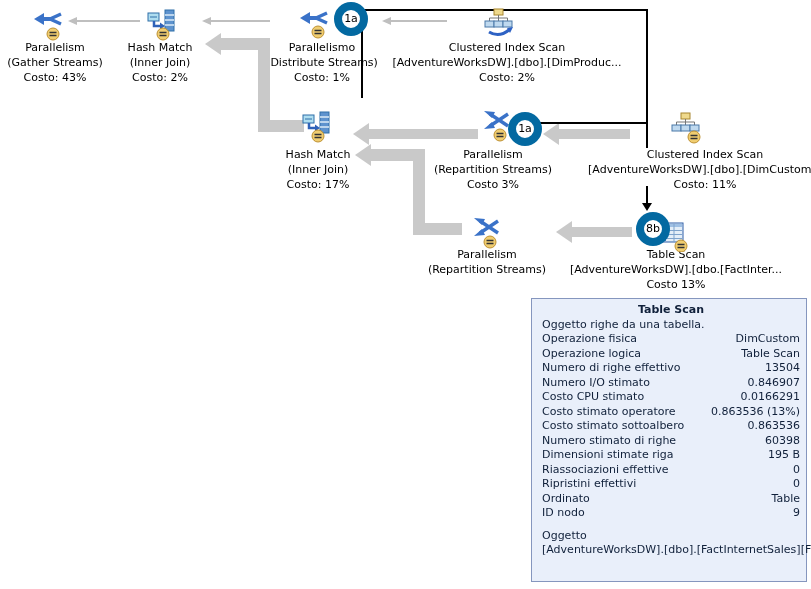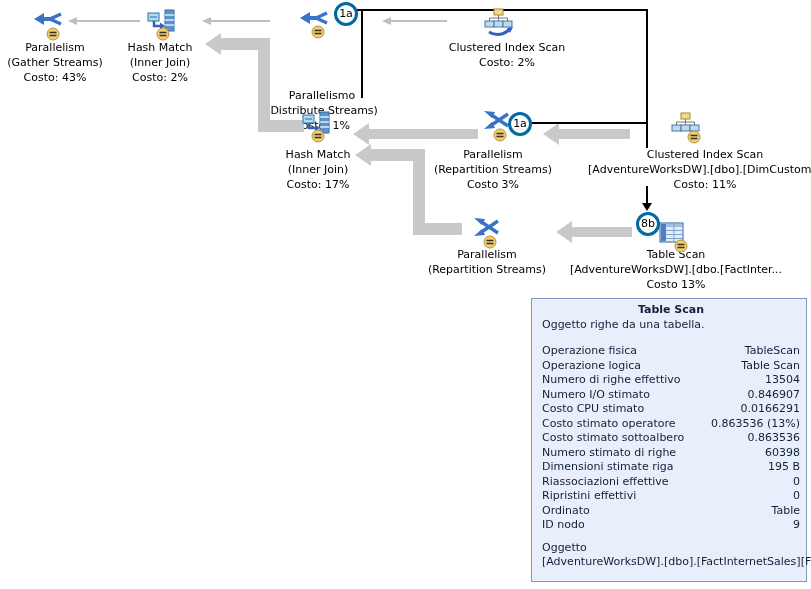--- a/index.html
+++ b/index.html
@@ -19,29 +19,29 @@
   .thick-shaft{position:absolute;height:10px;background:#c9c9c9;z-index:1;}
   .thick-v{position:absolute;width:12px;background:#c9c9c9;z-index:1;}
   .thick-h{position:absolute;height:12px;background:#c9c9c9;z-index:1;}
   .thick-head{position:absolute;width:0;height:0;border-top:11px solid transparent;
     border-bottom:11px solid transparent;border-right:16px solid #c9c9c9;z-index:1;}
   
   .bline{position:absolute;background:#000;z-index:2;}
   .bhead-down{position:absolute;width:0;height:0;border-left:5px solid transparent;
     border-right:5px solid transparent;border-top:8px solid #000;z-index:2;}
   
-  .badge{position:absolute;width:18px;height:18px;border:3px solid #0369a1;border-radius:50%;
+  .badge{position:absolute;width:18px;height:18px;border:8px solid #0369a1;border-radius:50%;
     background:#fff;text-align:center;line-height:18px;font-size:11px;color:#000;z-index:6;}
   
   .tooltip{position:absolute;left:531px;top:298px;width:276px;height:284px;box-sizing:border-box;
     background:#e9effa;border:1px solid #8596be;color:#10203a;z-index:8;
     padding:3px 6px 0 10px;}
   .tooltip .tt-title{font-weight:bold;text-align:center;line-height:15px;}
   .tooltip .tt-desc{line-height:15px;}
-  .tt-rows{margin-top:12px;}
+  .tt-rows{}
   .tt-row{display:flex;justify-content:space-between;line-height:14.5px;white-space:nowrap;}
   .tt-obj{margin-top:8px;line-height:14.5px;white-space:nowrap;}
   .tt-obj span{display:block;}
 </style>
 </head>
 <body>
 
 <div id="canvas">
 
   <div class="thin-head" style="left:68px;top:17px;"></div>
@@ -188,27 +188,28 @@
   <div class="node-label" style="left:-20px;top:40px;width:150px;">
     <span>Parallelism</span>
     <span>(Gather Streams)</span>
     <span>Costo: 43%</span>
   </div>
   <div class="node-label" style="left:85px;top:40px;width:150px;">
     <span>Hash Match</span>
     <span>(Inner Join)</span>
     <span>Costo: 2%</span>
   </div>
-  <div class="node-label" style="left:212px;top:40px;width:220px;margin-top:48px;">
+  <div class="node-label" style="left:212px;top:40px;width:220px;">
     <span>Parallelismo</span>
     <span>(Distribute Streams)</span>
     <span>Costo: 1%</span>
   </div>
   <div class="node-label" style="left:375px;top:40px;width:264px;">
     <span>Clustered Index Scan</span>
+    <span>[AdventureWorksDW].[dbo].[DimProduc...</span>
     <span>Costo: 2%</span>
   </div>
   <div class="node-label" style="left:243px;top:147px;width:150px;">
     <span>Hash Match</span>
     <span>(Inner Join)</span>
     <span>Costo: 17%</span>
   </div>
   <div class="node-label" style="left:383px;top:147px;width:220px;">
     <span>Parallelism</span>
     <span>(Repartition Streams)</span>
@@ -228,21 +229,21 @@
     <span>[AdventureWorksDW].[dbo.[FactInter...</span>
     <span>Costo 13%</span>
   </div>
 
   <div class="tooltip">
     <div class="tt-title">Table Scan</div>
     <div class="tt-desc">Oggetto righe da una tabella.</div>
     <div class="tt-rows">
       <div class="tt-row">
         <span>Operazione fisica</span>
-        <span>TableScan</span>
+        <span>DimCustom</span>
       </div>
       <div class="tt-row">
         <span>Operazione logica</span>
         <span>Table Scan</span>
       </div>
       <div class="tt-row">
         <span>Numero di righe effettivo</span>
         <span>13504</span>
       </div>
       <div class="tt-row">

